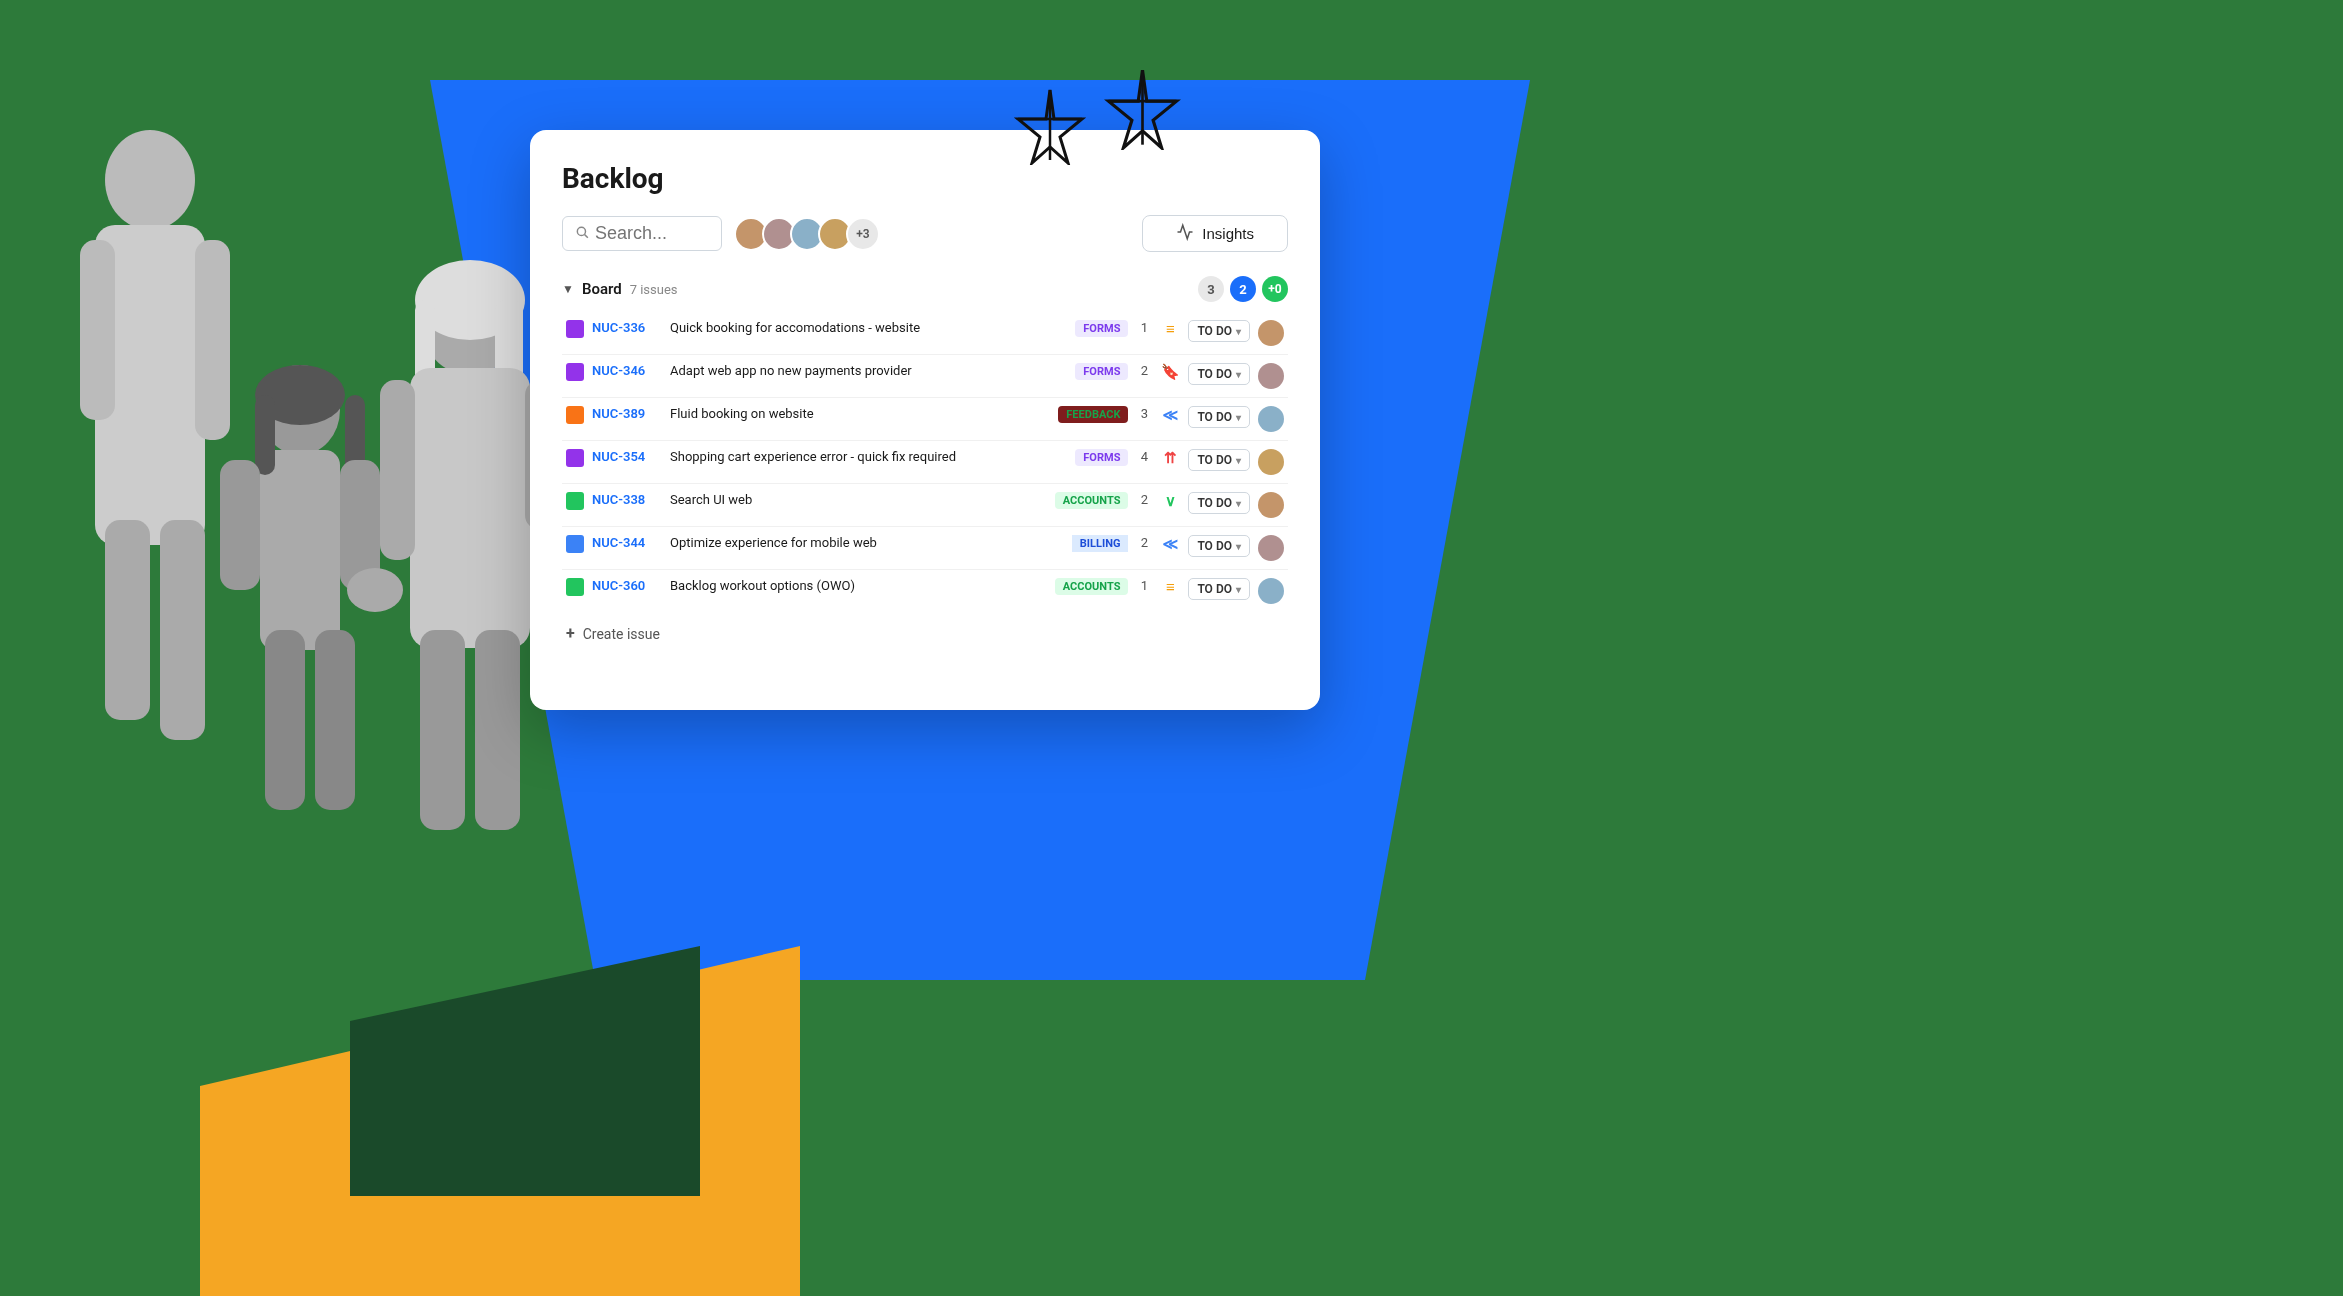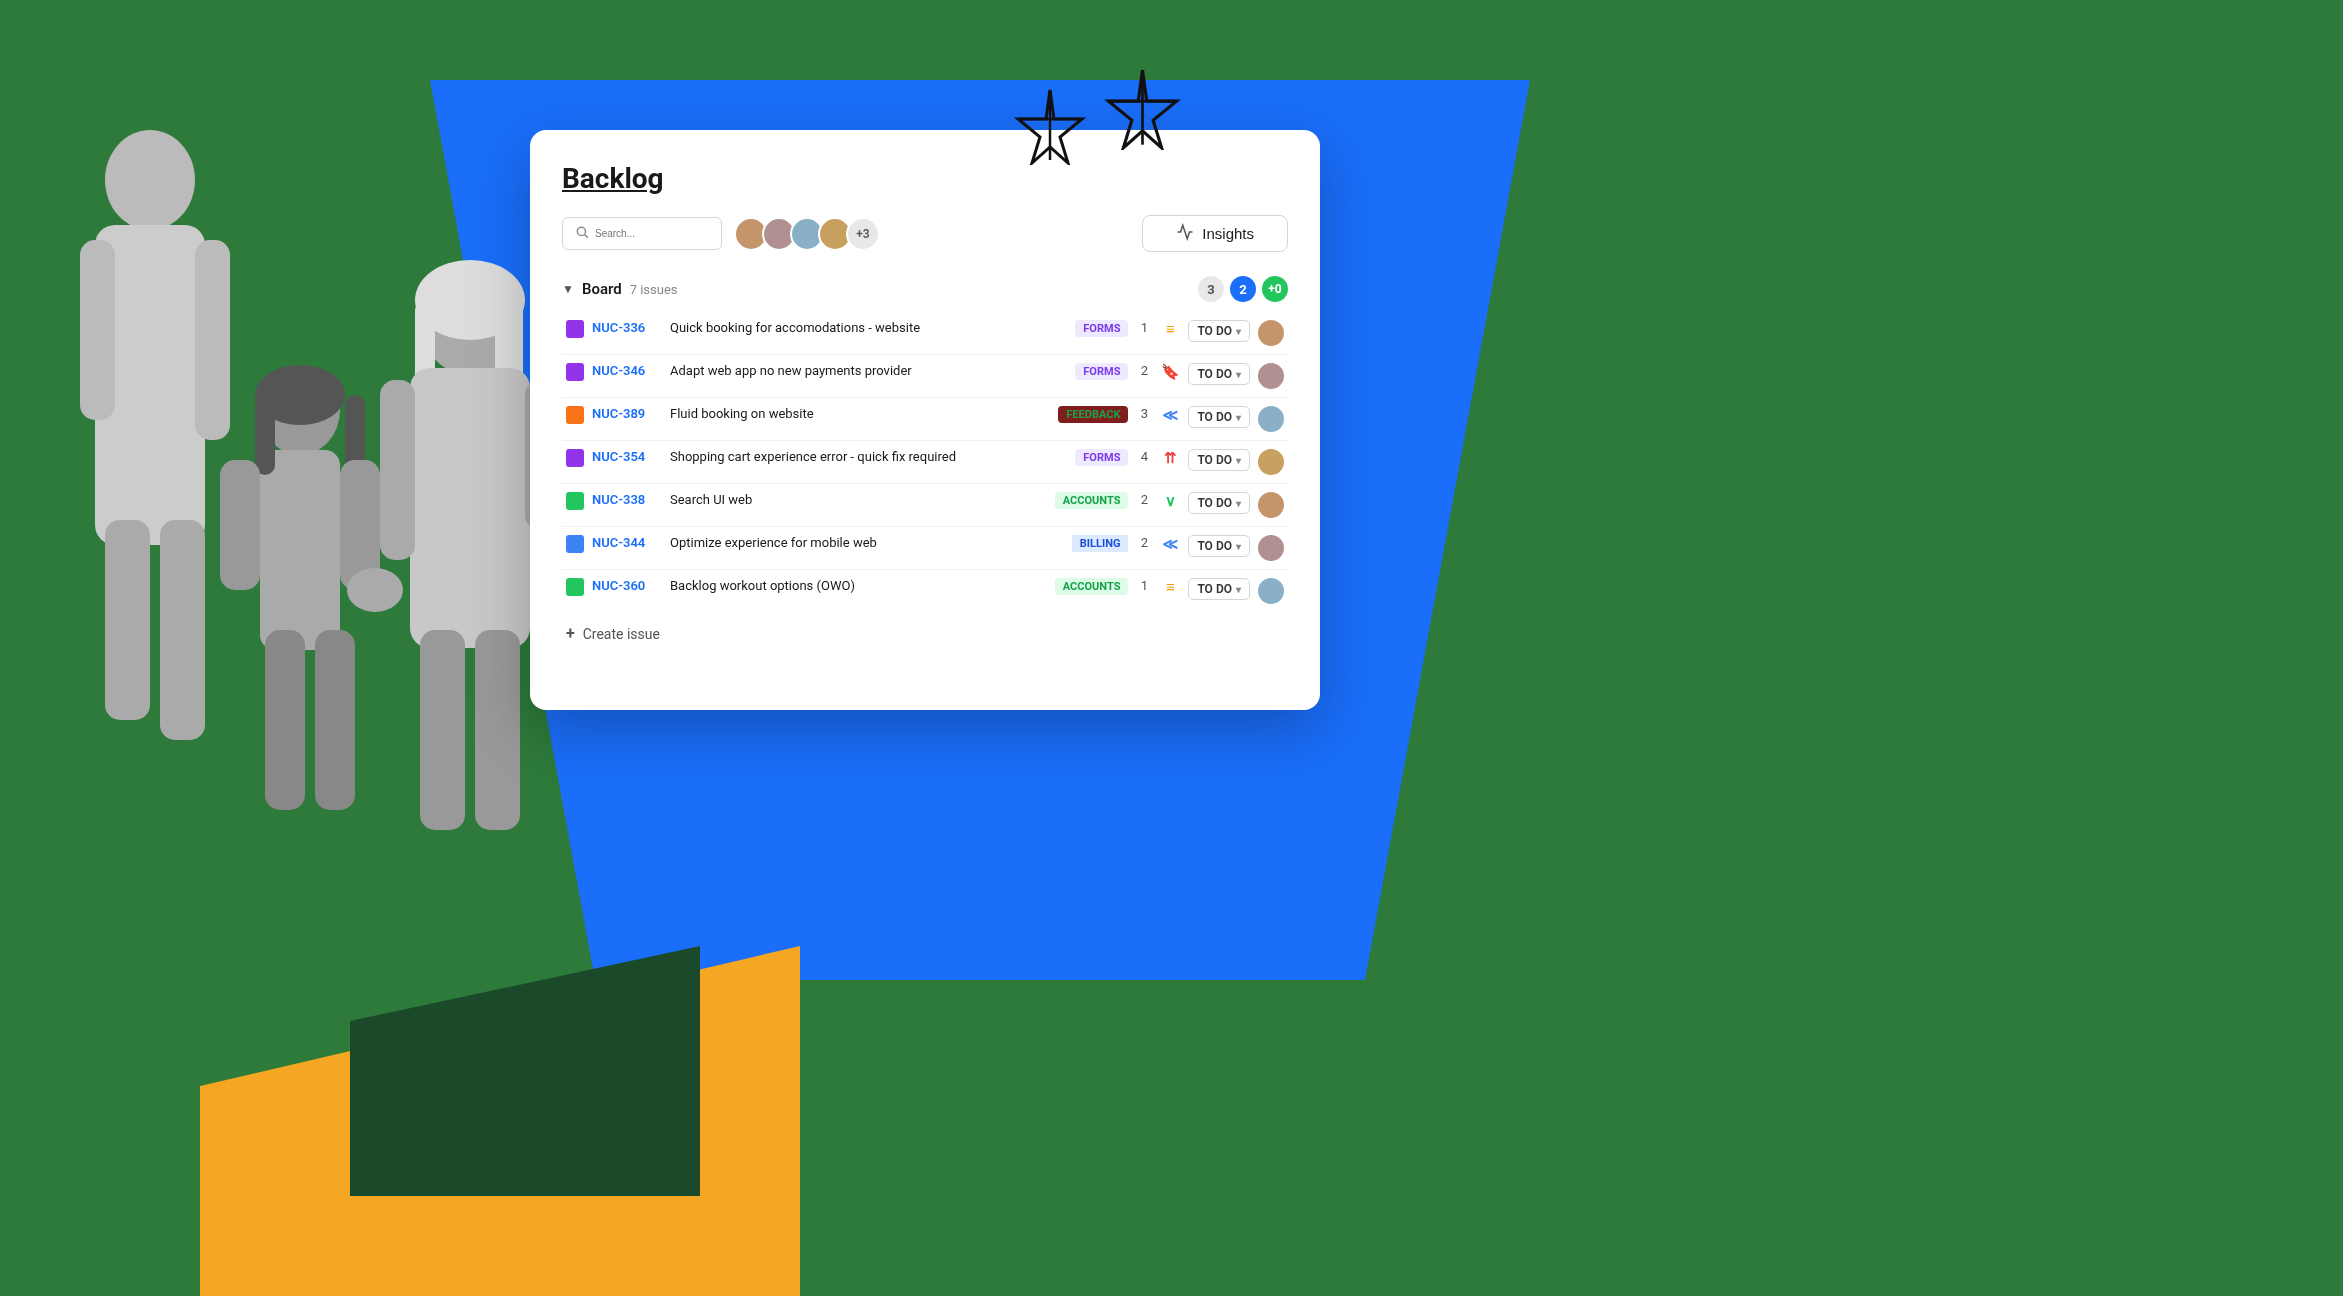--- a/index.html
+++ b/index.html
@@ -56,21 +56,20 @@
       box-shadow: 0 20px 60px rgba(0,0,0,0.25);
       z-index: 15;
       padding: 32px 32px 20px 32px;
     }
 
     .app-title {
       font-size: 28px;
       font-weight: 700;
       color: #1a1a1a;
       margin-bottom: 20px;
-      text-decoration: underline;
     }
 
     
     .toolbar-row {
       display: flex;
       align-items: center;
       justify-content: space-between;
       margin-bottom: 18px;
     }
 
@@ -352,21 +351,21 @@
   <div class="toolbar-row">
     <div class="toolbar-left">
 
       <div class="search-box">
         <span>
           <svg width="14" height="14" viewBox="0 0 24 24" fill="none" stroke="#888" stroke-width="2.5">
             <circle cx="11" cy="11" r="7"></circle>
             <line x1="16.5" y1="16.5" x2="22" y2="22"></line>
           </svg>
         </span>
-        <input type="text" style="border: none; outline: none; font-size: 10px; width: 100px;" placeholder="Search...">
+        <input type="text" style="border: none; outline: none; font-size: 18px; width: 100px;" placeholder="Search...">
       </div>
 
       <div class="avatar-group" style="margin-left:12px;">
         <div class="avatar avatar-1" style="background:#c4956a;"></div>
         <div class="avatar" style="background:#b09090;margin-left:-6px;"></div>
         <div class="avatar" style="background:#8ab0c8;margin-left:-6px;"></div>
         <div class="avatar" style="background:#c8a060;margin-left:-6px;"></div>
         <div class="avatar avatar-more" style="background:#e8e8e8;color:#555;font-size:12px;margin-left:-6px;">+3</div>
       </div>
     </div>

